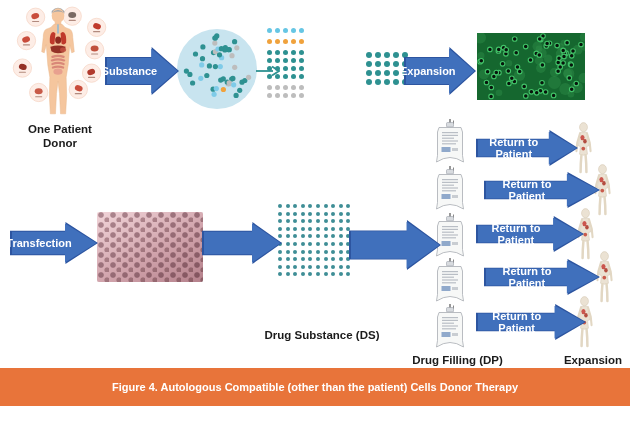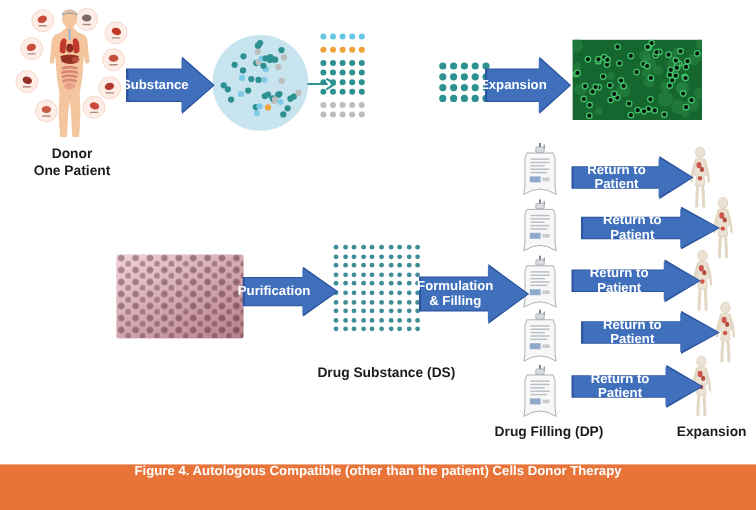--- a/index.html
+++ b/index.html
@@ -31,22 +31,22 @@
     background:linear-gradient(to bottom right,rgba(255,255,255,.28),rgba(0,0,0,.10));}
   .donor-fig{position:absolute;left:6px;top:4px;width:104px;height:120px;z-index:1;}
   .mini-arrow{position:absolute;left:256px;top:63px;width:24px;height:12px;z-index:2;}
   .dots{position:absolute;z-index:1;}
   .iv-bag{position:absolute;width:36px;height:48px;z-index:1;}
   .patient{position:absolute;width:25px;height:52px;z-index:1;}
   
   .cap{position:absolute;color:#1b1b1b;font-weight:bold;font-size:11.5px;
     text-align:center;line-height:1.25;z-index:2;}
   
-  .banner{position:absolute;left:0;top:387px;width:630px;height:38px;
-    background:var(--banner-bg);display:flex;align-items:flex-start;justify-content:center;
+  .banner{position:absolute;left:0;top:368px;width:630px;height:38px;
+    background:var(--banner-bg);display:flex;align-items:center;justify-content:center;
     color:#fff;font-weight:bold;font-size:11px;z-index:4;}
 </style>
 </head>
 <body>
 
 <div class="canvas">
 
   <div class="donor-fig">
     <svg viewBox="0 0 100 118" width="104" height="120">
 
@@ -114,22 +114,22 @@
         <path d="M44.5 52 Q50 50 55.5 52"></path>
           <path d="M44 55.5 Q50 53.5 56 55.5"></path>
         <path d="M44.5 59 Q50 57 55.5 59"></path>
           <path d="M45 62.5 Q50 60.5 55 62.5"></path>
       </g>
       <ellipse cx="50" cy="66.5" rx="4.5" ry="3" fill="#E8A08F"></ellipse>
     </svg>
   </div>
 
   <div class="cap" style="left:8px;top:122px;width:104px;">
+    <div>One Patient</div>
     <div>Donor</div>
-    <div>One Patient</div>
   </div>
 
   <div class="arr" style="left:105px;top:47px;width:74px;height:48px;">
     <div class="s1"></div>
       <div class="s2"></div>
     <div class="lbl">Substance</div>
   </div>
 
   <div class="cell-circle" id="cell-circle"><svg viewBox="0 0 80 80" width="100%" height="100%">
         <circle cx="40" cy="40" r="40" fill="#C8E4EF"></circle>
@@ -358,28 +358,32 @@
         <circle cx="4.3" cy="27.8" r="2.3" fill="#07140B" stroke="#42C268" stroke-width="1.1"></circle>
         <circle cx="86.1" cy="30.1" r="2.3" fill="#07140B" stroke="#42C268" stroke-width="1.1"></circle>
         <circle cx="21.7" cy="16.4" r="2.3" fill="#07140B" stroke="#42C268" stroke-width="1.1"></circle>
         <circle cx="19.3" cy="39.5" r="2.3" fill="#07140B" stroke="#42C268" stroke-width="1.1"></circle>
         <circle cx="62.3" cy="22.0" r="2.3" fill="#07140B" stroke="#42C268" stroke-width="1.1"></circle>
         <circle cx="70.1" cy="10.5" r="2.3" fill="#07140B" stroke="#42C268" stroke-width="1.1"></circle>
         <circle cx="90.1" cy="9.7" r="2.3" fill="#07140B" stroke="#42C268" stroke-width="1.1"></circle>
         <circle cx="104.0" cy="11.5" r="2.3" fill="#07140B" stroke="#42C268" stroke-width="1.1"></circle>
       </svg></div>
 
+  <div class="arr" style="left:10px;top:222px;width:88px;height:42px;">
+    <div class="s1"></div>
+      <div class="s2"></div>
+    <div class="lbl">Transfection</div>
+  </div>
 
   <div class="tissue"></div>
 
 
   <div class="arr" style="left:202px;top:222px;width:80px;height:42px;">
     <div class="s1"></div>
       <div class="s2"></div>
-    <div class="lbl">Purification</div>
   </div>
 
   <div class="dots" style="left:278px;top:204px;">
       <div style="display: grid; grid-template-columns: repeat(10, 4px); gap: 3.6px; margin-bottom: 6px;">
         <div style="width: 4px; height: 4px; border-radius: 50%; background: rgb(63, 142, 150);"></div>
         <div style="width: 4px; height: 4px; border-radius: 50%; background: rgb(63, 142, 150);"></div>
         <div style="width: 4px; height: 4px; border-radius: 50%; background: rgb(63, 142, 150);"></div>
         <div style="width: 4px; height: 4px; border-radius: 50%; background: rgb(63, 142, 150);"></div>
         <div style="width: 4px; height: 4px; border-radius: 50%; background: rgb(63, 142, 150);"></div>
         <div style="width: 4px; height: 4px; border-radius: 50%; background: rgb(63, 142, 150);"></div>
@@ -473,29 +477,25 @@
         <div style="width: 4px; height: 4px; border-radius: 50%; background: rgb(63, 142, 150);"></div>
         <div style="width: 4px; height: 4px; border-radius: 50%; background: rgb(63, 142, 150);"></div>
         <div style="width: 4px; height: 4px; border-radius: 50%; background: rgb(63, 142, 150);"></div>
         <div style="width: 4px; height: 4px; border-radius: 50%; background: rgb(63, 142, 150);"></div>
         <div style="width: 4px; height: 4px; border-radius: 50%; background: rgb(63, 142, 150);"></div>
         <div style="width: 4px; height: 4px; border-radius: 50%; background: rgb(63, 142, 150);"></div>
         <div style="width: 4px; height: 4px; border-radius: 50%; background: rgb(63, 142, 150);"></div>
       </div>
     </div>
 
-  <div class="cap" style="left:248px;top:304px;width:148px;">Drug Substance (DS)</div>
+  <div class="cap" style="left:248px;top:328px;width:148px;">Drug Substance (DS)</div>
 
   <div class="arr" style="left:349px;top:220px;width:92px;height:50px;">
     <div class="s1"></div>
       <div class="s2"></div>
-    <div class="lbl">
-      <span>Formulation</span>
-      <span>&amp; Filling</span>
-    </div>
   </div>
 
   <div class="iv-bag" style="left:432px;top:119px;"><svg viewBox="0 0 36 48" width="100%" height="100%">
 <line x1="18" y1="0" x2="18" y2="4" stroke="#555" stroke-width="1.2"></line>
 <line x1="21.5" y1="1.5" x2="21.5" y2="5" stroke="#888" stroke-width="1"></line>
 <rect x="14.5" y="3.5" width="7" height="4.5" rx="1" fill="#D8DBDF" stroke="#9AA0A8" stroke-width="0.6"></rect>
 <path d="M7 8.5 L29 8.5 L30.5 13 L30.5 36.5 L31.5 43 Q24.5 38.5 18 38.5 Q11.5 38.5 4.5 43 L5.5 36.5 L5.5 13 Z" fill="#F7F8F7" stroke="#A8ACB2" stroke-width="0.8"></path>
 <g fill="#B9BEC5">
           <rect x="10" y="13" width="16" height="1.2"></rect>
           <rect x="10" y="15.8" width="16" height="1.2"></rect>

